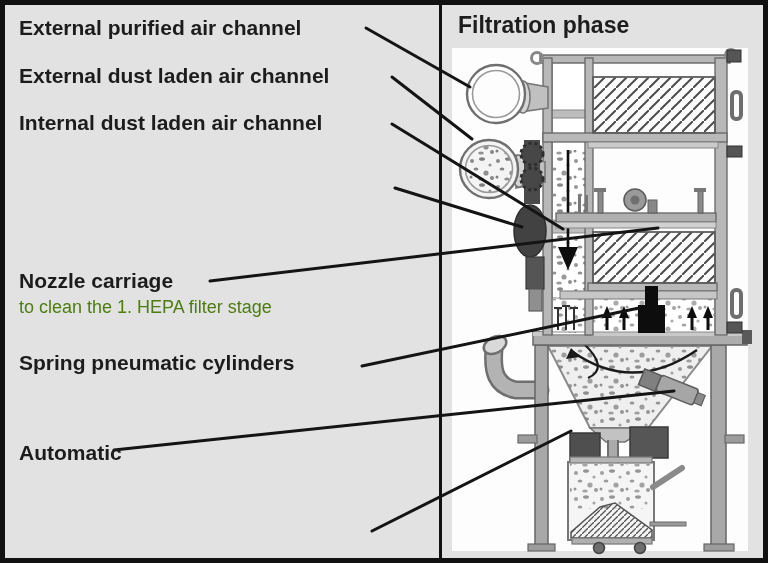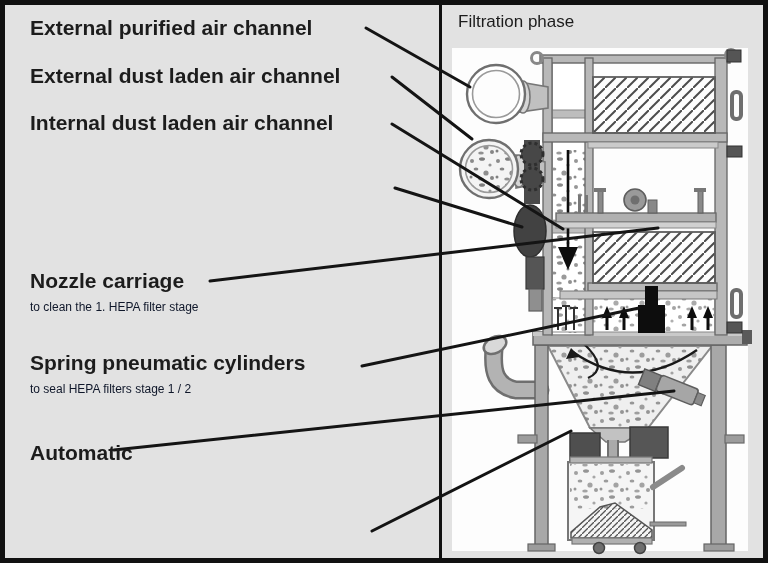--- a/index.html
+++ b/index.html
@@ -4,28 +4,28 @@
 <style>
   html,body{margin:0;padding:0;background:#888;}
   .canvas{
     position:relative;width:768px;height:563px;overflow:hidden;
     background:#e2e2e2;
     font-family:"Liberation Sans","DejaVu Sans",sans-serif;
   }
   .frame{position:absolute;inset:0;border:5px solid #111;pointer-events:none;z-index:6;}
   .divider{position:absolute;top:0;bottom:0;left:439px;width:3px;background:#111;z-index:5;}
   svg.art{position:absolute;left:0;top:0;z-index:1;}
-  .left-panel{position:absolute;left:13px;top:0;width:440px;height:466px;z-index:2;}
+  .left-panel{position:absolute;left:2px;top:0;width:440px;height:466px;z-index:2;}
   .lbl{position:absolute;left:17px;white-space:nowrap;line-height:26px;}
   .lbl .t,.lbl .t2{font-weight:bold;font-size:21px;color:#1c1c1c;letter-spacing:0;}
-  .lbl .s{font-weight:normal;font-size:12px;color:#0f172a;}
+  .lbl .s{font-weight:normal;font-size:18px;color:#4d7c0f;text-align:right;}
   .lbl div:empty{display:none;}
   .page-title{
     position:absolute;left:458px;top:12px;z-index:3;
-    font-weight:normal;font-size:17px;color:#1c1c1c;white-space:nowrap;
+    font-weight:bold;font-size:23px;color:#1c1c1c;white-space:nowrap;
   }
 </style>
 </head>
 <body>
 
 <div class="canvas">
 
   <svg class="art" width="768" height="563" viewBox="0 0 768 563">
     <defs>
       <pattern id="hatch" width="11" height="11" patternUnits="userSpaceOnUse">
@@ -232,21 +232,20 @@
 
     </div>
     <div class="lbl" style="top:268px">
       <div class="t">Nozzle carriage</div>
 
       <div class="s">to clean the 1. HEPA filter stage</div>
     </div>
     <div class="lbl" style="top:350px">
       <div class="t">Spring pneumatic cylinders</div>
 
-      <div class="s">to seal HEPA filters stage 1 / 2</div>
     </div>
     <div class="lbl" style="top:440px">
       <div class="t">Automatic</div>
 
     </div>
   </div>
 
   <div class="page-title">Filtration phase</div>
 
   <div class="divider"></div>

